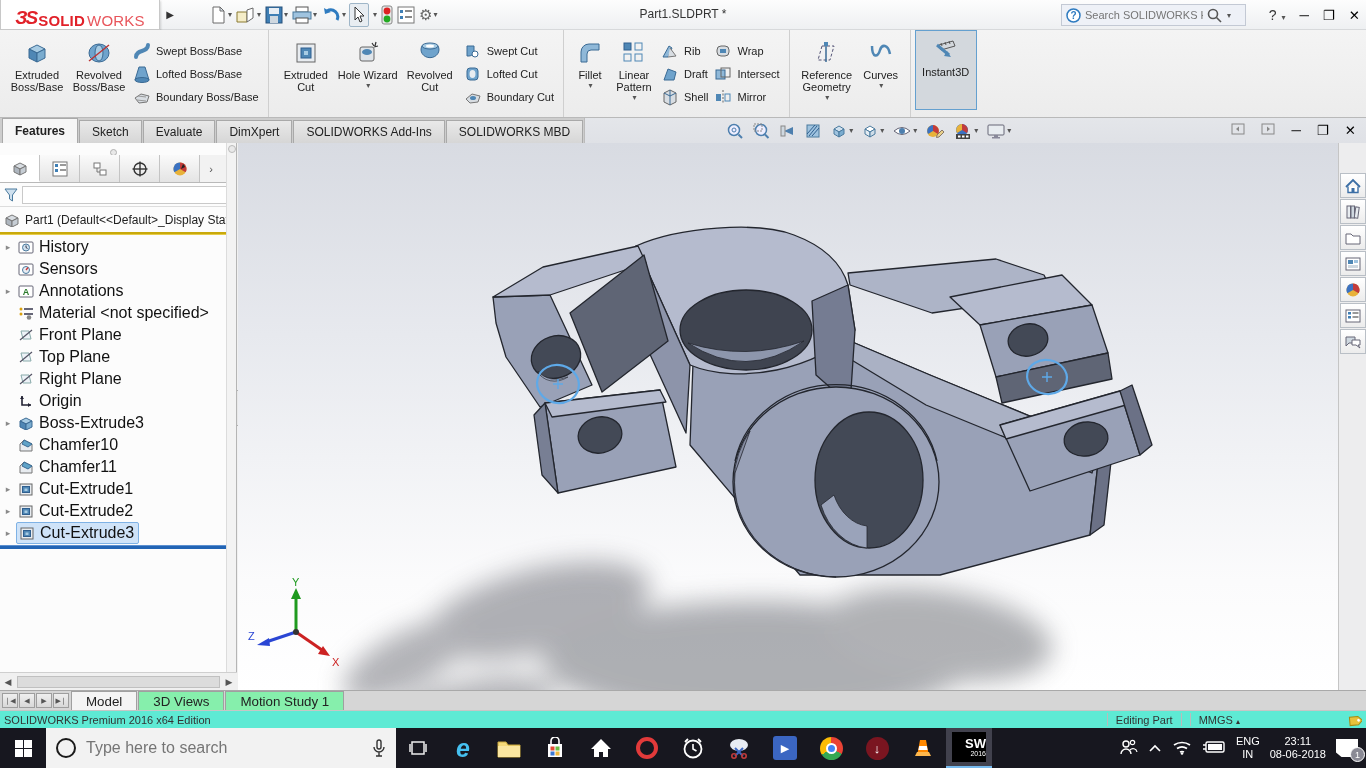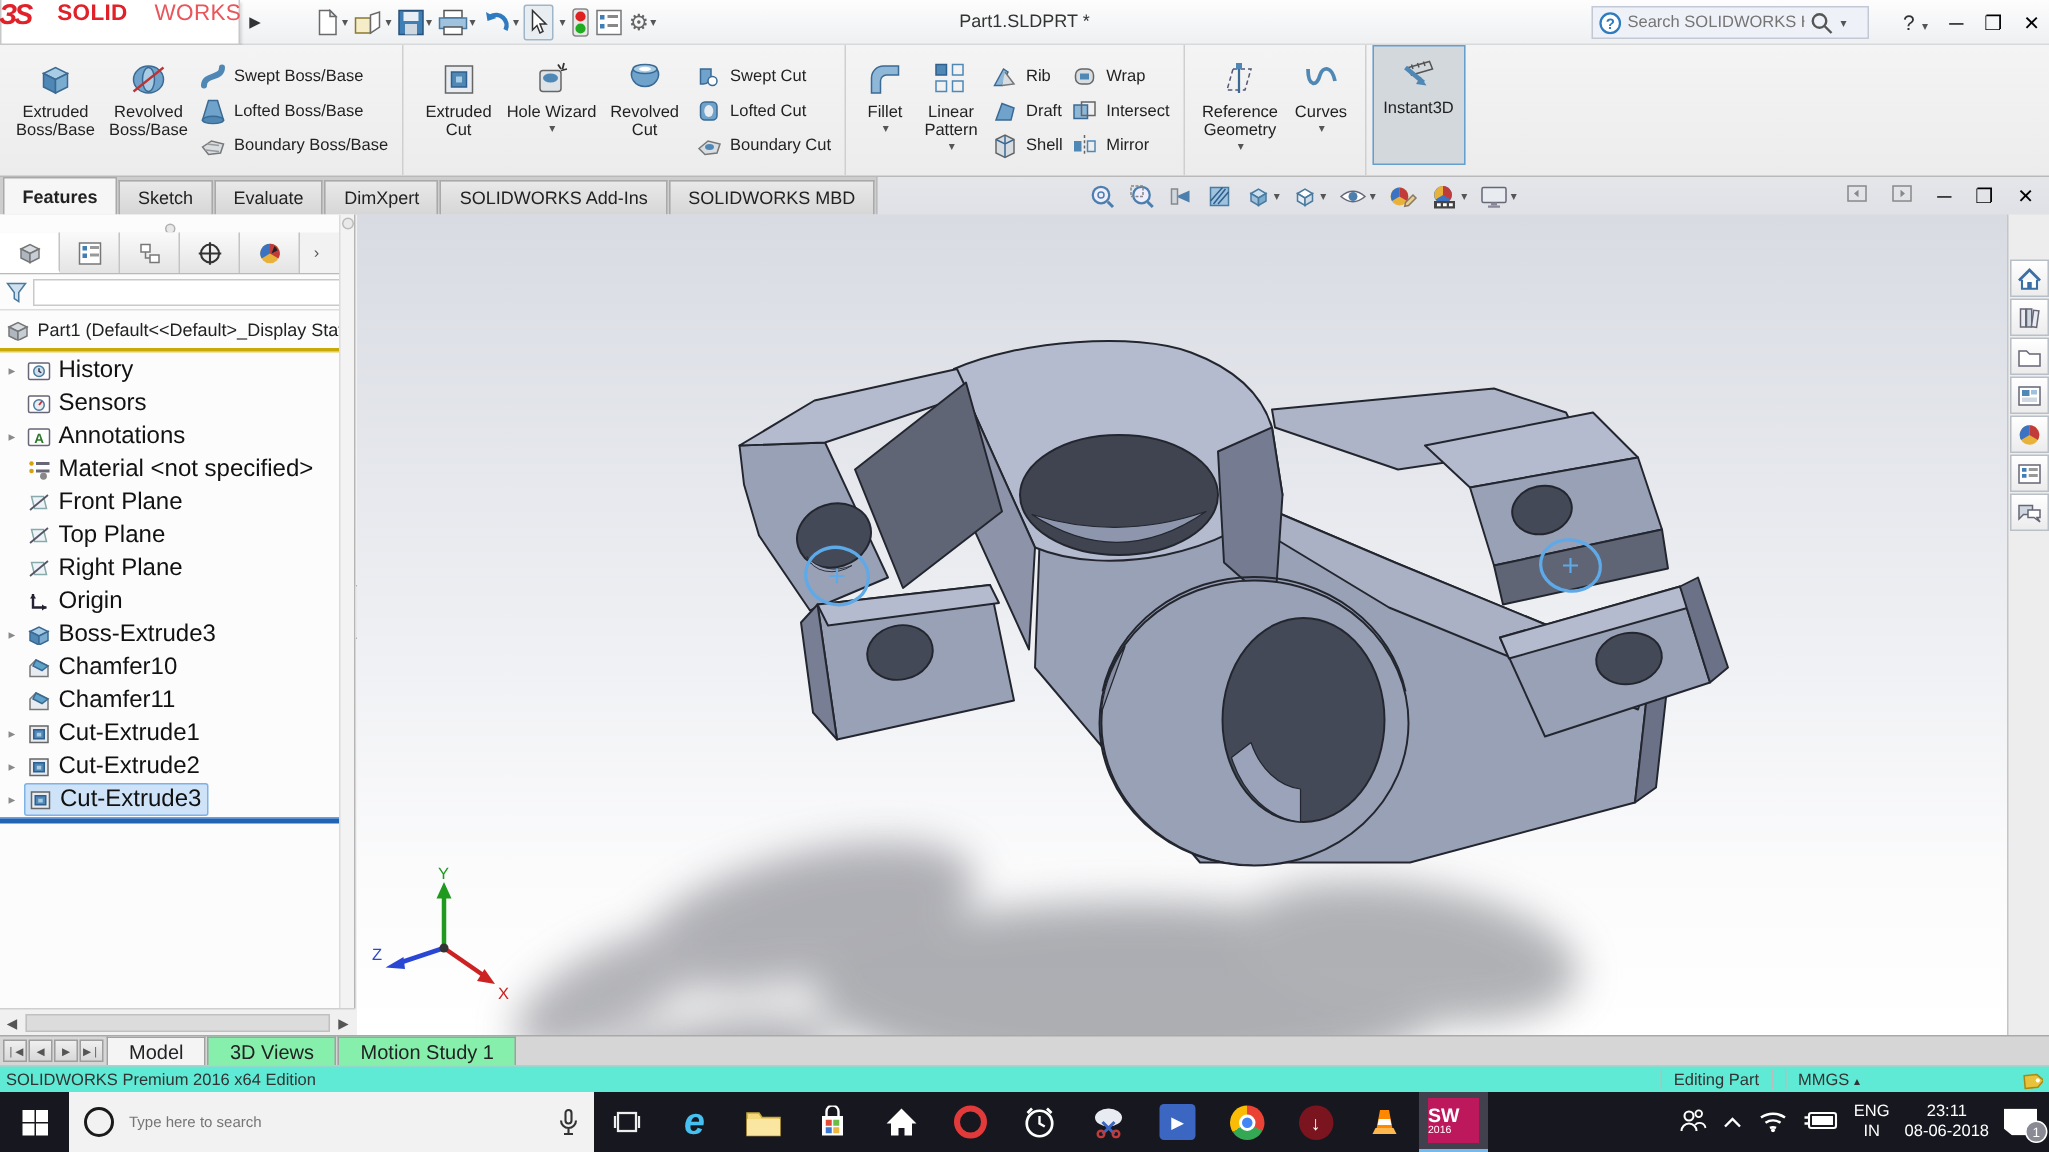--- a/index.html
+++ b/index.html
@@ -3,21 +3,21 @@
 <meta charset="utf-8">
 <style>
   * { box-sizing: border-box; margin: 0; padding: 0; }
   html,body { width:1366px; height:768px; overflow:hidden; }
   body { font-family:"Liberation Sans", sans-serif; font-size:12px; color:#333; background:#f0f0f0; position:relative; }
   .abs { position:absolute; }
   button { font-family:"Liberation Sans", sans-serif; background:none; border:none; cursor:default; }
 
   
   .titlebar { left:0; top:0; width:1366px; height:30px; background:linear-gradient(#fdfdfd,#eef0f2); border-bottom:1px solid #d7d9db; display:flex; align-items:center; }
-  .logo-box { width:160px; height:30px; background:#fff; border:1px solid #c8c8c8; border-top:none; display:flex; align-items:flex-start; justify-content:center; gap:18px; box-shadow:1px 1px 2px rgba(0,0,0,.15); }
+  .logo-box { width:160px; height:30px; background:#fff; border:1px solid #c8c8c8; border-top:none; display:flex; align-items:flex-end; justify-content:center; gap:2px; box-shadow:1px 1px 2px rgba(0,0,0,.15); }
   .logo-mark { color:#e12129; font-weight:bold; font-style:italic; font-size:19px; letter-spacing:-2px; }
   .logo-solid { color:#e12129; font-weight:bold; font-size:15px; letter-spacing:.2px; }
   .logo-works { color:#e8555b; font-size:15px; letter-spacing:.2px; }
   .flyout-btn { width:16px; height:22px; margin-left:2px; font-size:10px; color:#333; }
   .qat { display:flex; align-items:center; margin-left:30px; gap:2px; }
   .qat-btn { display:flex; align-items:center; height:24px; padding:0 1px; }
   .dd { font-size:8px; color:#555; margin-left:1px; }
   .sel-btn { border:1px solid #9fb6c8; background:#e8edf2; border-radius:2px; }
   .doc-title { position:absolute; left:50%; transform:translateX(-50%); top:7px; font-size:12px; color:#333; }
   .help-search { position:absolute; right:120px; top:4px; width:185px; height:22px; background:#eef1f7; border:1px solid #c3c9d4; display:flex; align-items:center; padding:0 4px; gap:4px; }
@@ -91,29 +91,29 @@
   .sb-left { padding-left:4px; }
   .sb-right { position:absolute; right:4px; display:flex; align-items:center; gap:8px; }
   .sb-sep { width:1px; height:13px; background:#bbb; }
 
   
   .taskbar { left:0; top:728px; width:1366px; height:40px; background:#17171f; display:flex; align-items:center; }
   .start-btn { width:46px; height:40px; display:flex; align-items:center; justify-content:center; }
   .winlogo { display:grid; grid-template-columns:8px 8px; grid-template-rows:8px 8px; gap:1px; }
   .winlogo i { background:#fff; }
   .tsearch { width:350px; height:40px; background:#f2f2f2; display:flex; align-items:center; padding:0 10px; gap:10px; }
-  .tsearch input { flex:1; border:none; background:transparent; outline:none; font-size:10px; color:#555; }
+  .tsearch input { flex:1; border:none; background:transparent; outline:none; font-size:16px; color:#555; }
   .cortana-ring { width:20px; height:20px; border:2.5px solid #1a1a1a; border-radius:50%; }
   .tv-btn { width:44px; height:40px; display:flex; align-items:center; justify-content:center; }
   .task-icons { display:flex; align-items:center; }
   .ticon { width:46px; height:40px; display:flex; align-items:center; justify-content:center; }
   .ticon.active-app { background:#41414d; border-bottom:2px solid #76b9ed; }
   .tray { position:absolute; right:0; top:728px; height:40px; display:flex; align-items:center; gap:10px; padding-right:8px; color:#fff; }
   .tray-txt { font-size:11px; line-height:13px; text-align:center; color:#fff; }
-  .sw-tile { width:34px; height:30px; background:#be185d; display:flex; flex-direction:column; align-items:flex-start; justify-content:center; color:#fff; font-weight:bold; }
+  .sw-tile { width:34px; height:30px; background:#000000; display:flex; flex-direction:column; align-items:flex-end; justify-content:center; color:#fff; font-weight:bold; }
   .sw-tile .sw { font-size:13px; line-height:12px; letter-spacing:0; }
   .sw-tile .yr { font-size:7px; font-weight:normal; }
   .notif { position:relative; width:22px; height:18px; }
   .notif .sheet { position:absolute; inset:0; background:#fff; clip-path:polygon(0 0,100% 0,100% 100%,25% 100%,0 75%); }
   .notif .badge { position:absolute; right:-7px; bottom:-5px; width:15px; height:15px; border-radius:50%; background:#8a8a95; color:#fff; font-size:9px; display:flex; align-items:center; justify-content:center; border:1px solid #fff; }
 </style>
 </head>
 <body>
 
 <div class="abs titlebar">

